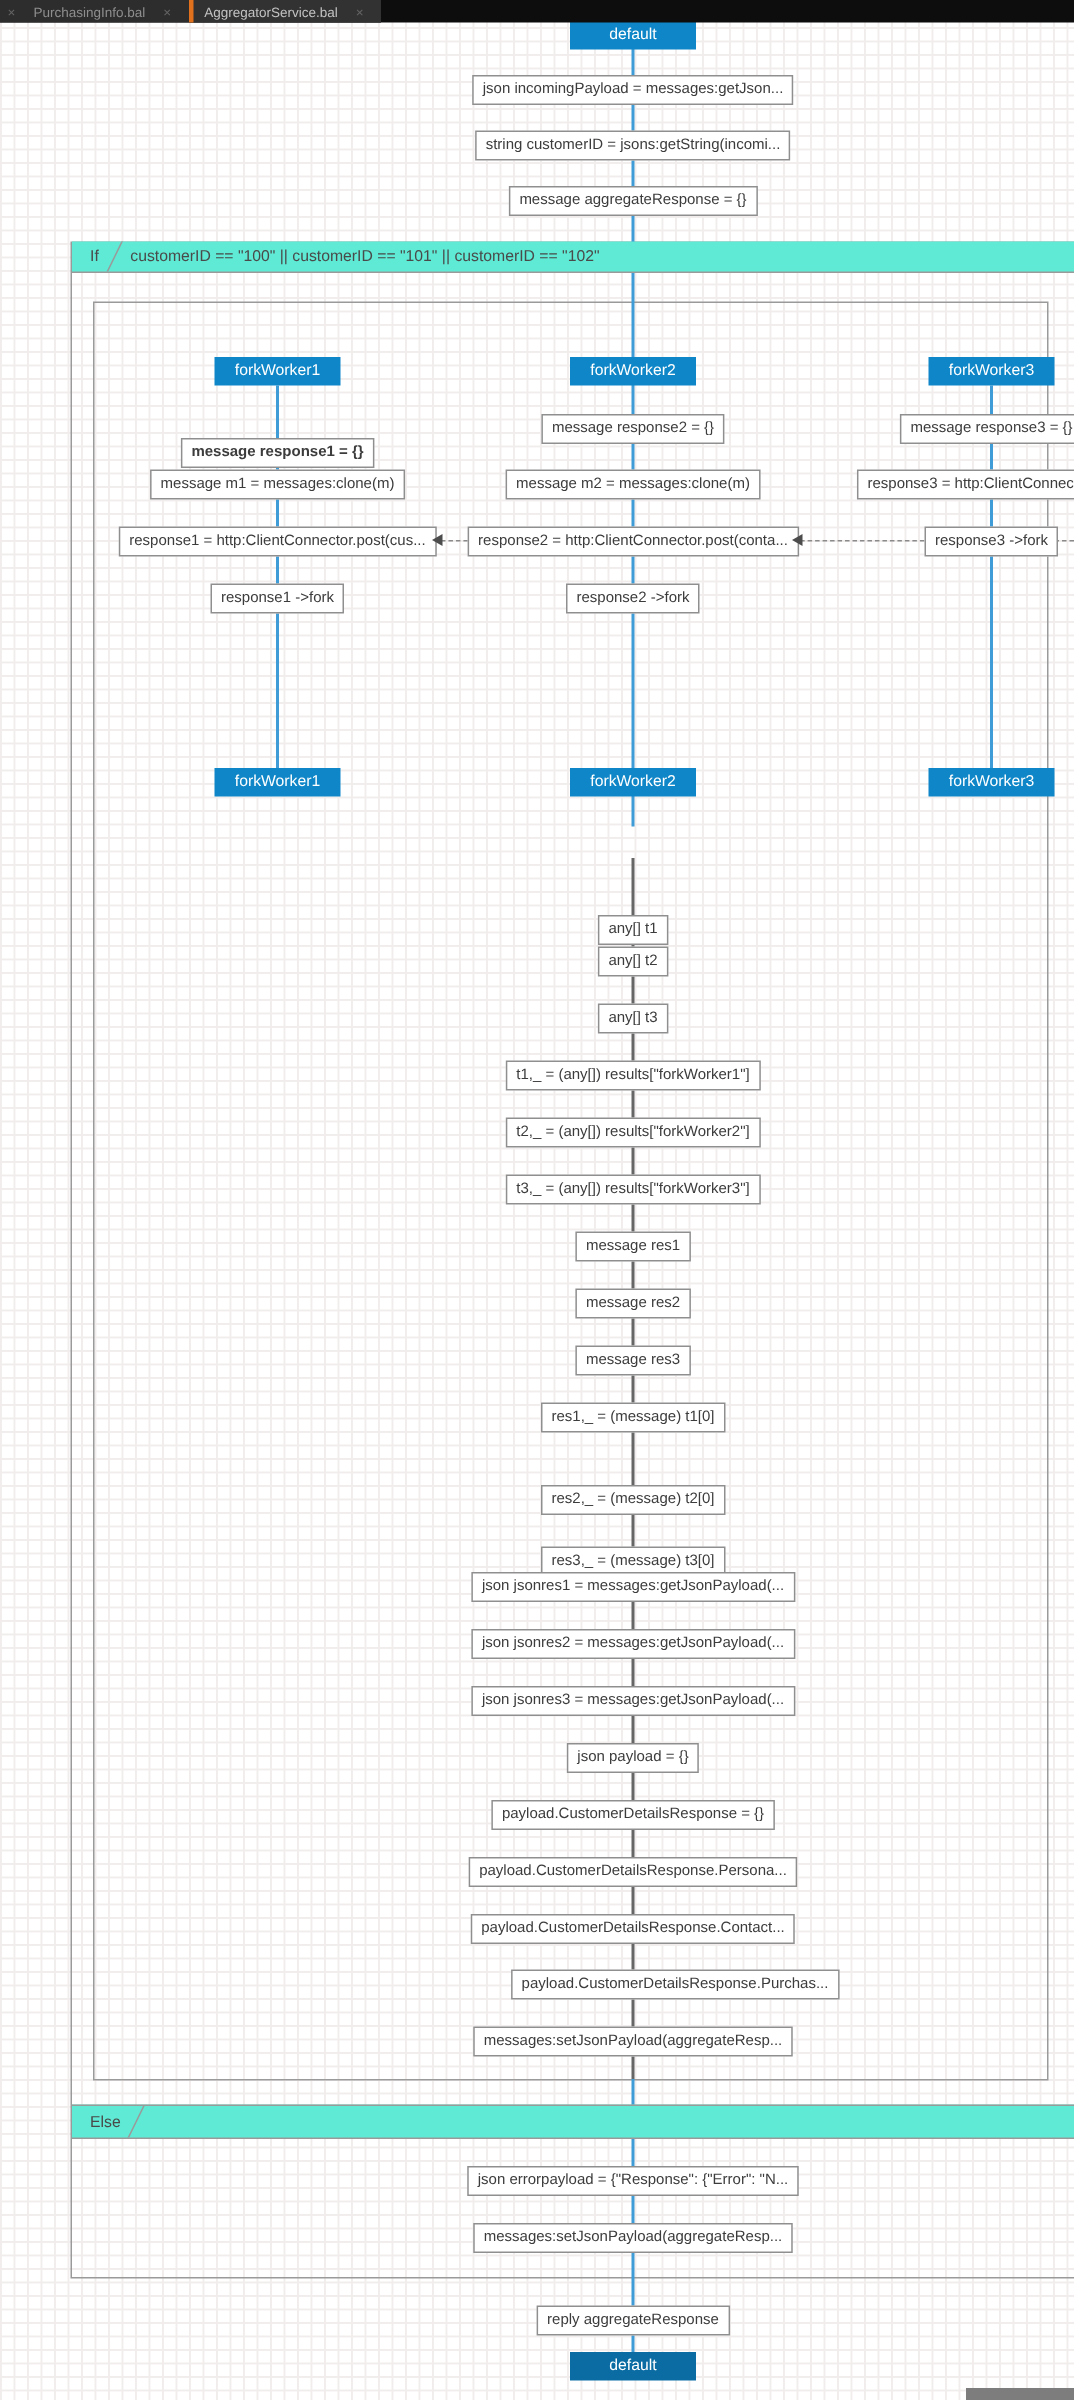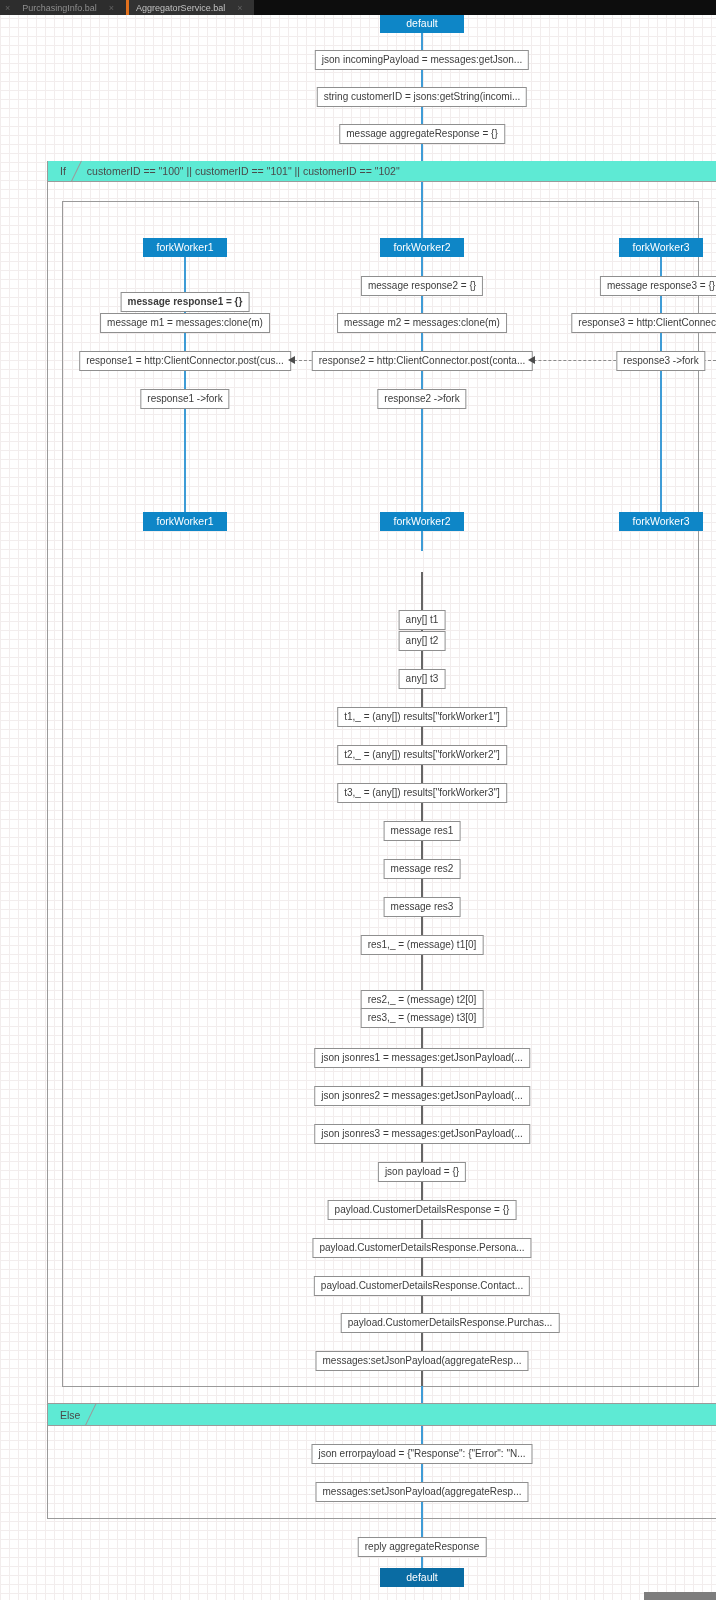--- a/index.html
+++ b/index.html
@@ -126,21 +126,21 @@
   <div class="stmt" style="left:422px;top:631px;">any[] t2</div>
   <div class="stmt" style="left:422px;top:669px;">any[] t3</div>
   <div class="stmt" style="left:422px;top:707px;">t1,_ = (any[]) results["forkWorker1"]</div>
   <div class="stmt" style="left:422px;top:745px;">t2,_ = (any[]) results["forkWorker2"]</div>
   <div class="stmt" style="left:422px;top:783px;">t3,_ = (any[]) results["forkWorker3"]</div>
   <div class="stmt" style="left:422px;top:821px;">message res1</div>
   <div class="stmt" style="left:422px;top:859px;">message res2</div>
   <div class="stmt" style="left:422px;top:897px;">message res3</div>
   <div class="stmt" style="left:422px;top:935px;">res1,_ = (message) t1[0]</div>
   <div class="stmt" style="left:422px;top:973px;margin-top:17px;">res2,_ = (message) t2[0]</div>
-  <div class="stmt" style="left:422px;top:1008px;">res3,_ = (message) t3[0]</div>
+  <div class="stmt" style="left:422px;top:1031px;">res3,_ = (message) t3[0]</div>
   <div class="stmt" style="left:422px;top:1048px;">json jsonres1 = messages:getJsonPayload(...</div>
   <div class="stmt" style="left:422px;top:1086px;">json jsonres2 = messages:getJsonPayload(...</div>
   <div class="stmt" style="left:422px;top:1124px;">json jsonres3 = messages:getJsonPayload(...</div>
   <div class="stmt" style="left:422px;top:1162px;">json payload = {}</div>
   <div class="stmt" style="left:422px;top:1200px;">payload.CustomerDetailsResponse = {}</div>
   <div class="stmt" style="left:422px;top:1238px;">payload.CustomerDetailsResponse.Persona...</div>
   <div class="stmt" style="left:422px;top:1276px;">payload.CustomerDetailsResponse.Contact...</div>
   <div class="stmt" style="left:422px;top:1313px;margin-left:28px;">payload.CustomerDetailsResponse.Purchas...</div>
   <div class="stmt" style="left:422px;top:1351px;">messages:setJsonPayload(aggregateResp...</div>
 

